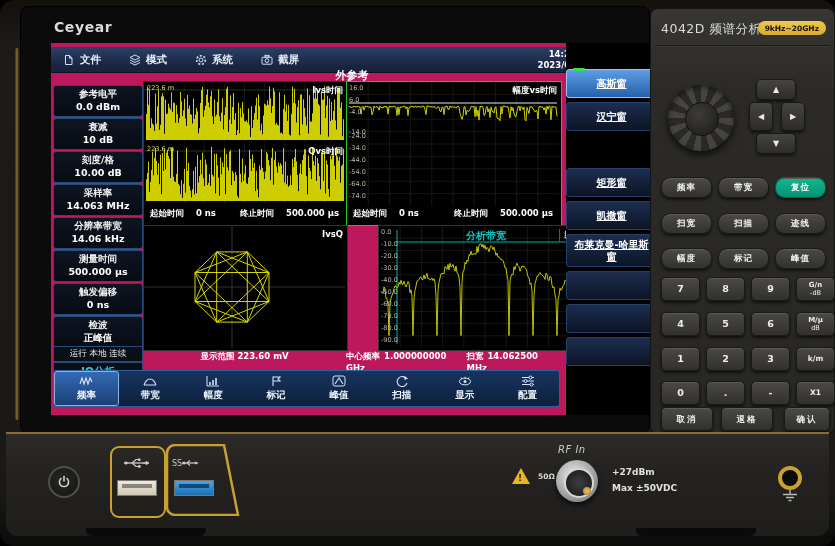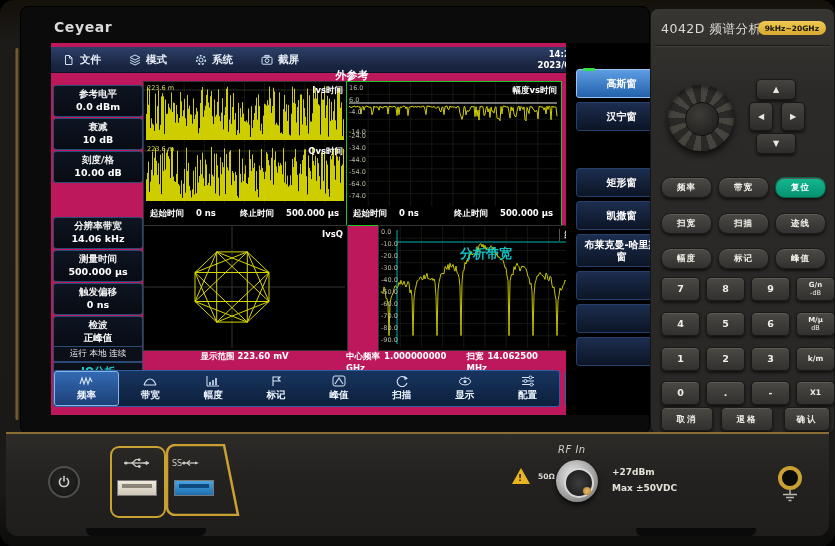--- a/index.html
+++ b/index.html
@@ -35,40 +35,40 @@
   .panel{position:absolute;background:#000;}
   .panel-tl{left:92px;top:38px;width:203px;height:143px;border:1px solid #333;}
   .panel-tr{left:295px;top:38px;width:214px;height:143px;border:1px solid #23c523;}
   .panel-bl{left:92px;top:182px;width:203px;height:124px;border:1px solid #333;}
   .panel-br{left:295px;top:182px;width:214px;height:124px;border:1px solid #333;margin-left:32px;}
   .cornerL{position:absolute;left:3px;top:2px;color:#d8d860;font-size:6.5px;}
   .cornerR{position:absolute;right:4px;top:3px;color:#fff;font-size:8.5px;font-weight:600;}
   .lblrow{position:absolute;display:flex;justify-content:space-between;color:#fff;font-size:8.5px;font-weight:600;}
   .lblrow span{margin:0 3px;}
   .tickcol span{position:absolute;left:2px;color:#b9b9a6;font-size:6.5px;line-height:1;}
-  .band-label{position:absolute;left:0;top:19px;width:100%;text-align:center;color:#12c3c3;font-size:13px;font-weight:700;}
+  .band-label{position:absolute;left:0;top:3px;width:100%;text-align:center;color:#12c3c3;font-size:10px;font-weight:700;}
   .spec-name{position:absolute;right:3px;top:3px;color:#fff;font-size:8.5px;font-weight:600;border-left:1px solid #555;padding-left:5px;}
   .iq-range{position:absolute;left:92px;top:308px;width:203px;text-align:center;color:#fff;font-size:8.5px;font-weight:600;}
   .spec-row{position:absolute;left:295px;top:308px;width:214px;display:flex;justify-content:space-between;color:#fff;font-size:8.5px;font-weight:600;}
   .spec-row b{font-weight:600;margin-left:4px;}
   
   .toolbar{position:absolute;left:2px;top:327px;width:507px;height:37px;display:flex;
        background:linear-gradient(#17345f,#0d203d);border:1px solid #2f5f9e;border-radius:3px;box-sizing:border-box;}
   .titem{flex:1;display:flex;flex-direction:column;align-items:center;justify-content:center;gap:2px;
        color:#eef4fc;font-size:9.5px;font-weight:600;border-radius:3px;}
   .titem.sel{background:linear-gradient(#336ab4,#1c4076);border:1px solid #86b5e8;}
   .tico{width:14px;height:12px;}
   .backbtn{position:absolute;left:514px;top:327px;width:94px;height:37px;display:flex;flex-direction:column;align-items:center;justify-content:center;gap:2px;
        background:linear-gradient(#1d3burned,#0d203d);background:linear-gradient(#1d3c6b,#0e2242);border:1px solid #2f5f9e;border-radius:3px;
        color:#eef4fc;font-size:9.5px;font-weight:600;box-sizing:border-box;}
   
   .skcol{position:absolute;left:515px;top:0;width:95px;height:372px;background:#000;}
-  .sk{position:absolute;left:10px;width:91px;height:29px;border:1px solid #27406b;border-radius:3px;
+  .sk{position:absolute;left:0;width:91px;height:29px;border:1px solid #27406b;border-radius:3px;
        background:linear-gradient(#1c2d4f,#0c1526);color:#fff;font-size:10px;font-weight:600;
-       display:flex;align-items:center;justify-content:center;text-align:center;line-height:1.15;box-sizing:border-box;}
+       display:flex;align-items:center;justify-content:center;text-align:center;line-height:1.15;box-sizing:border-box;text-decoration:underline;}
   .sk.sel{background:linear-gradient(#5e9de2,#2361ac);border-color:#9cc4ef;}
   .sk.sel::before{content:"";position:absolute;left:6px;top:-2px;width:12px;height:3px;background:#35e04a;border-radius:1px;}
   
   .hw{position:absolute;left:650px;top:8px;width:183px;height:424px;background:linear-gradient(#373632,#2b2a28 20%,#282725);
       border-radius:8px;border:1px solid #141412;}
   .hw-title{position:absolute;left:10px;top:12px;color:#dcdcd5;font-size:12.5px;letter-spacing:.5px;}
   .hw-badge{position:absolute;right:8px;top:12px;background:linear-gradient(#f0ca52,#d9a92e);color:#161408;
       font-size:7.5px;font-weight:700;padding:2.5px 7px;border-radius:9px;}
   .hw-sep{position:absolute;left:4px;top:36px;width:175px;height:1px;background:#1b1b19;box-shadow:0 1px 0 #3d3c38;}
   .knob{position:absolute;left:17px;top:76px;width:66px;height:66px;border-radius:50%;
@@ -170,20 +170,24 @@
           <span class="v">0.0 dBm</span>
         </div>
       <div class="pbox" style="top:75px">
           <span>衰减</span>
           <span class="v">10 dB</span>
         </div>
       <div class="pbox" style="top:108px">
           <span>刻度/格</span>
           <span class="v">10.00 dB</span>
         </div>
+      <div class="pbox" style="top:141px">
+          <span>采样率</span>
+          <span class="v">14.063 MHz</span>
+        </div>
       <div class="pbox" style="top:174px">
           <span>分辨率带宽</span>
           <span class="v">14.06 kHz</span>
         </div>
       <div class="pbox" style="top:207px">
           <span>测量时间</span>
           <span class="v">500.000 μs</span>
         </div>
       <div class="pbox" style="top:240px">
           <span>触发偏移</span>

